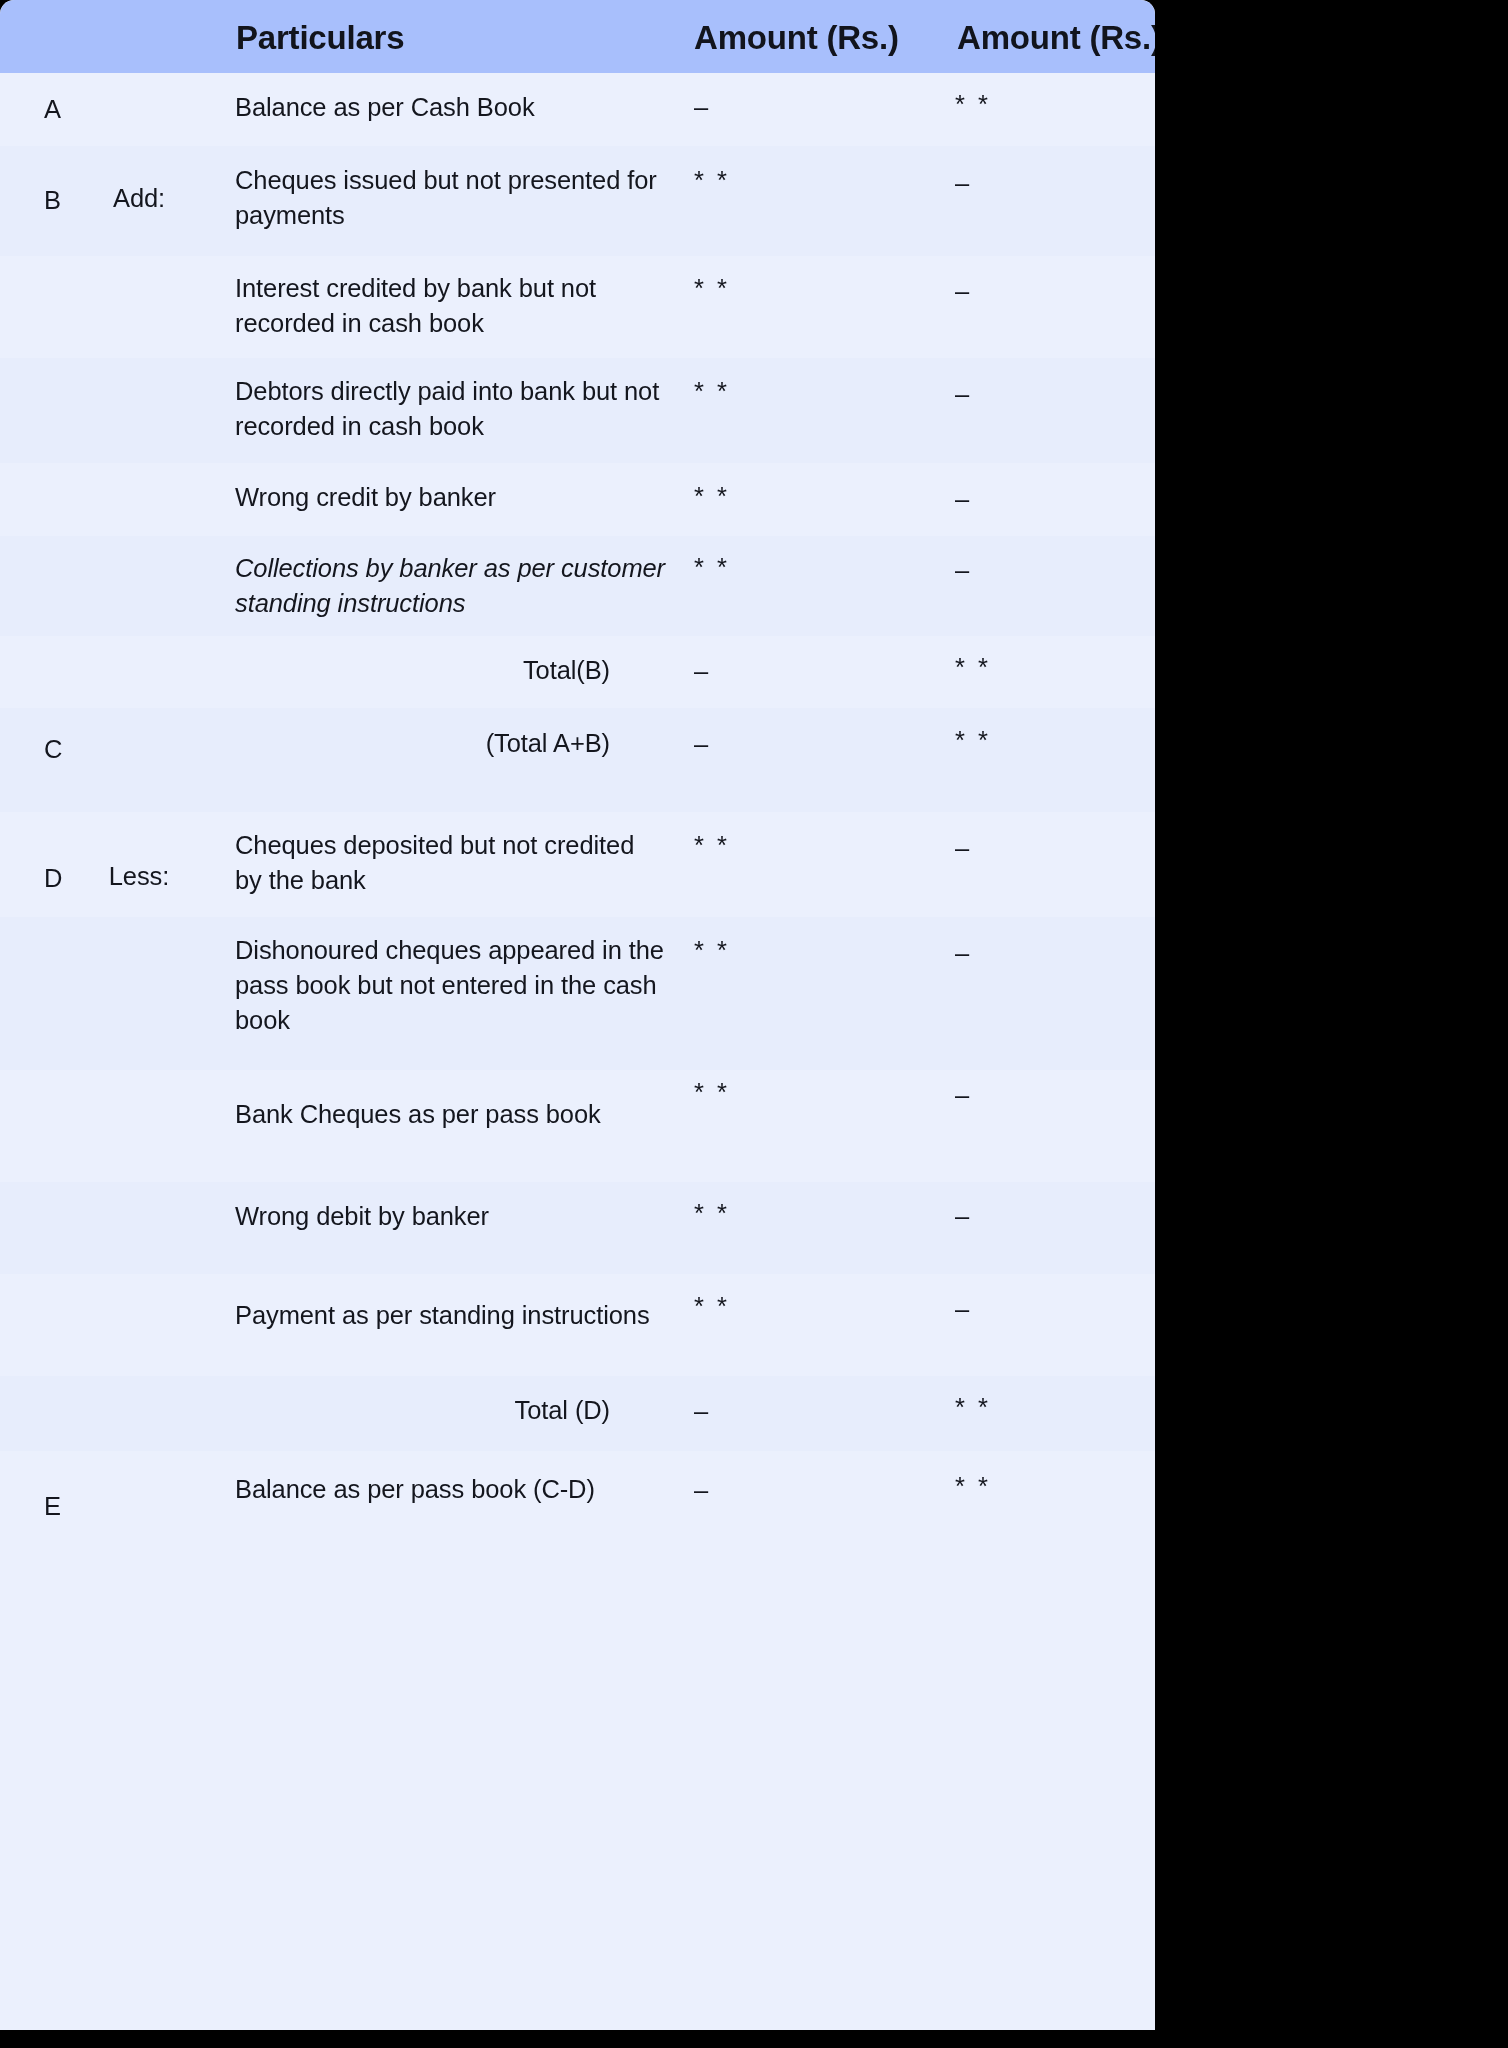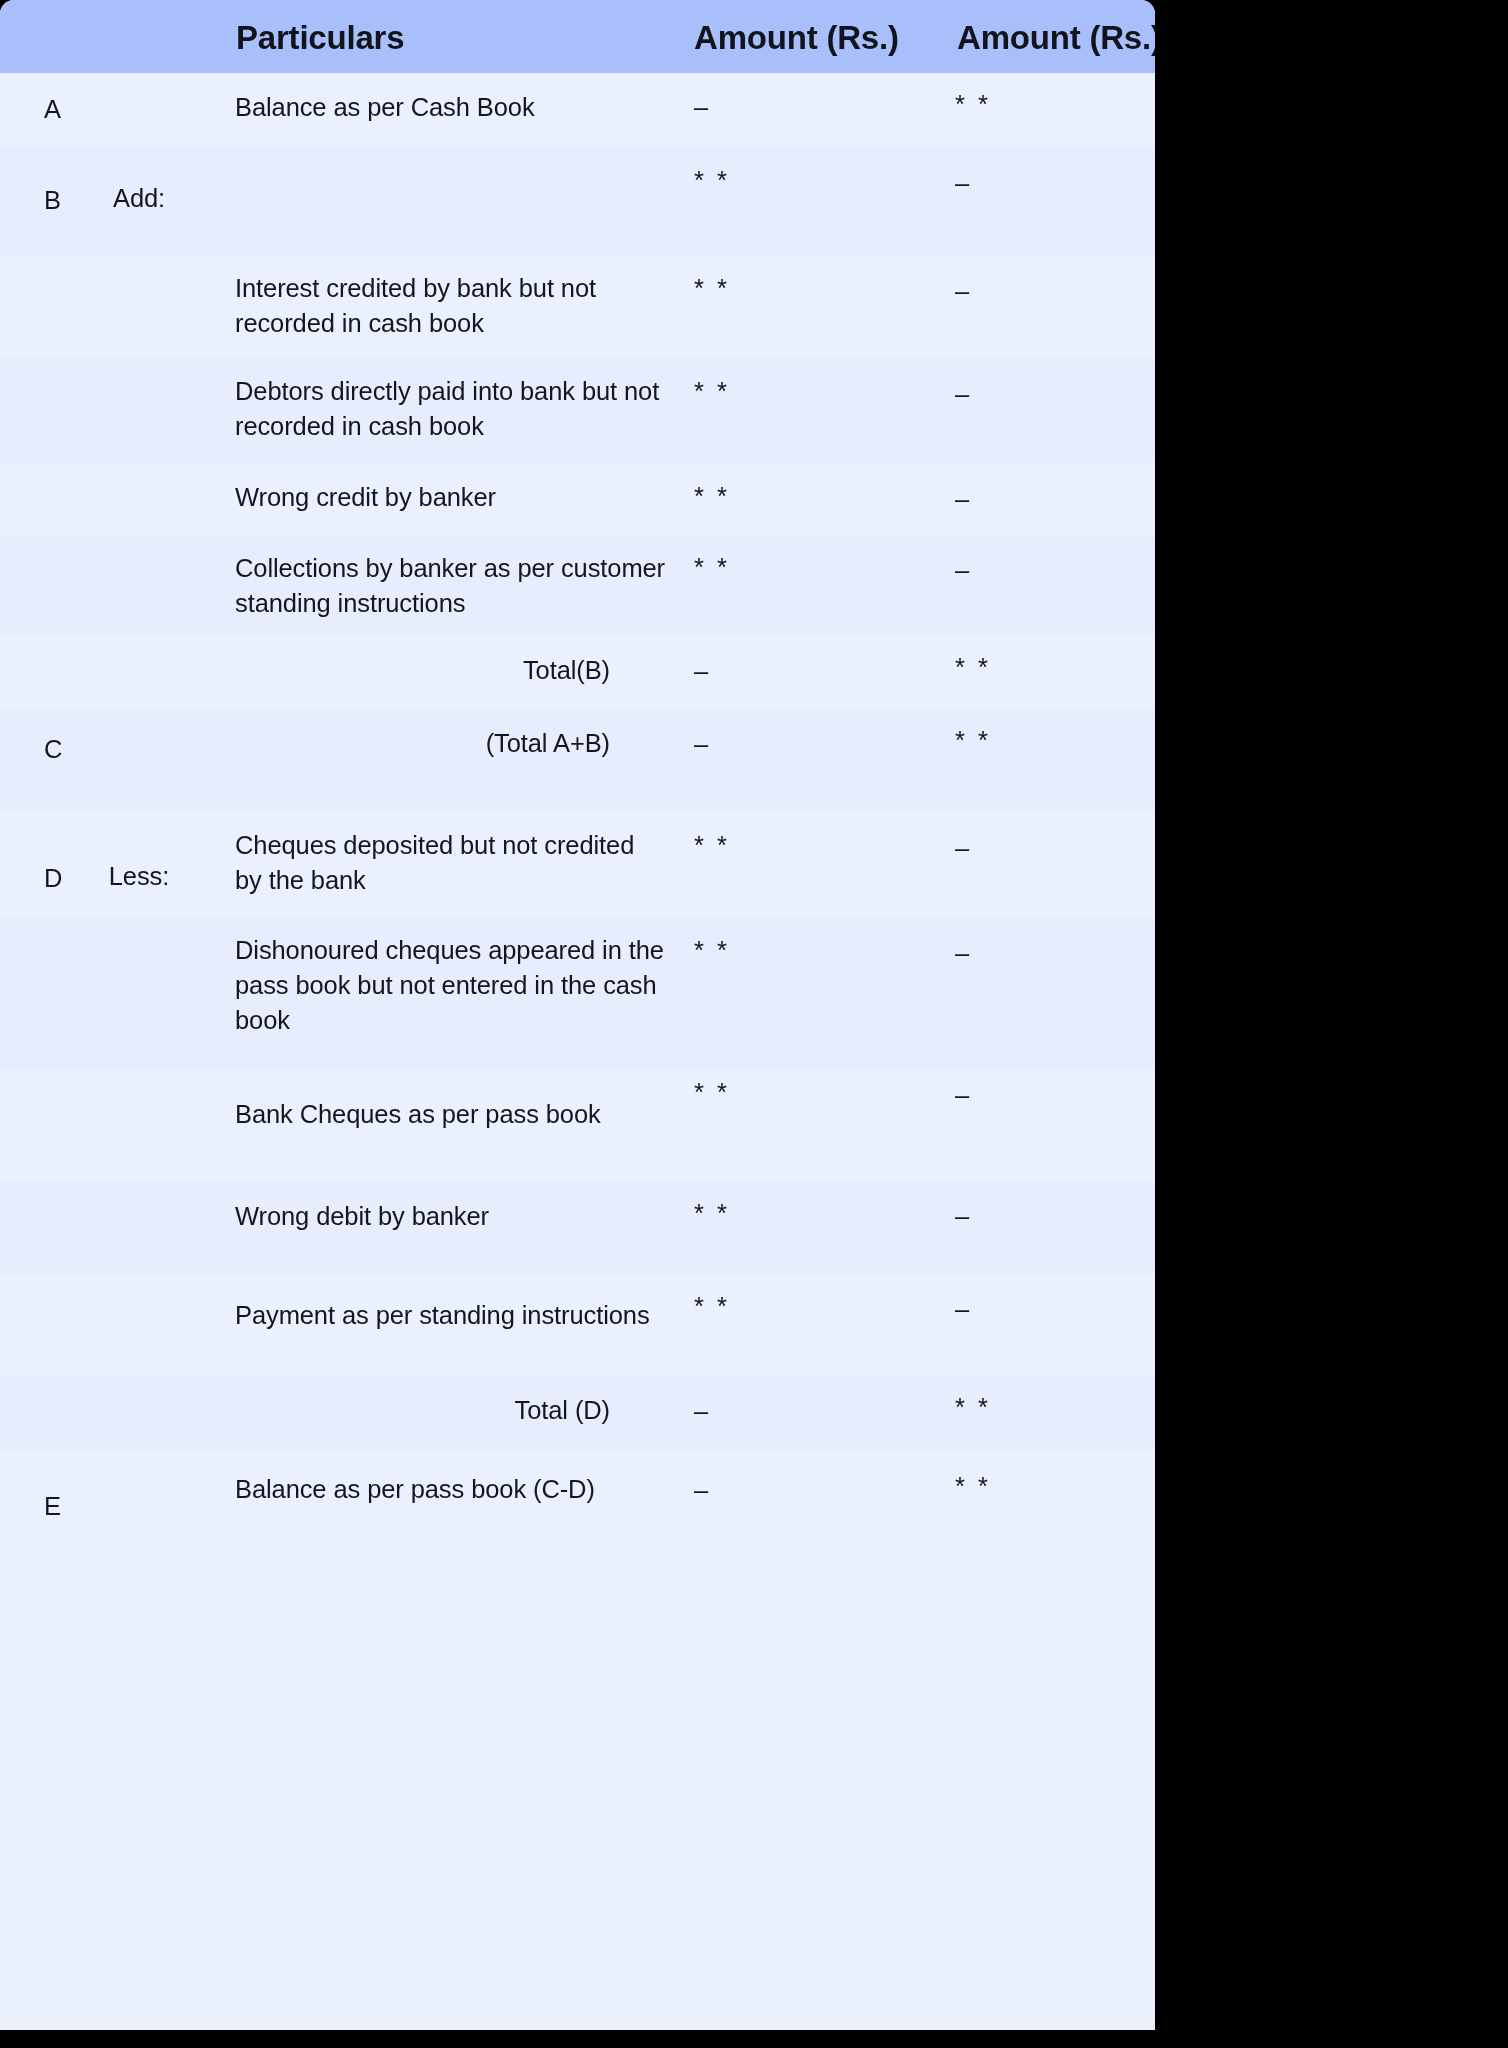--- a/index.html
+++ b/index.html
@@ -95,20 +95,21 @@
   <div class="row band-a" style="top:73px;height:73px;">
     <div class="cell c-code" style="top:19px;">A</div>
     <div class="cell c-part" style="top:17px;">Balance as per Cash Book</div>
     <div class="cell c-amt1 dash" style="top:17px;">–</div>
     <div class="cell c-amt2 stars" style="top:14px;">* *</div>
   </div>
 
   <div class="row band-b" style="top:146px;height:110px;">
     <div class="cell c-code" style="top:37px;">B</div>
     <div class="cell c-label" style="top:35px;">Add:</div>
+    <div class="cell c-part" style="top:17px;">Cheques issued but not presented for payments</div>
     <div class="cell c-amt1 stars" style="top:17px;">* *</div>
     <div class="cell c-amt2 dash" style="top:20px;">–</div>
   </div>
 
   <div class="row band-a" style="top:256px;height:102px;">
     <div class="cell c-part" style="top:15px;">Interest credited by bank but not recorded in cash book</div>
     <div class="cell c-amt1 stars" style="top:15px;">* *</div>
     <div class="cell c-amt2 dash" style="top:18px;">–</div>
   </div>
 
@@ -118,21 +119,21 @@
     <div class="cell c-amt2 dash" style="top:19px;">–</div>
   </div>
 
   <div class="row band-a" style="top:463px;height:73px;padding-left:44px;">
     <div class="cell c-part" style="top:17px;">Wrong credit by banker</div>
     <div class="cell c-amt1 stars" style="top:16px;">* *</div>
     <div class="cell c-amt2 dash" style="top:19px;">–</div>
   </div>
 
   <div class="row band-b" style="top:536px;height:100px;">
-    <div class="cell c-part" style="top:15px;">Collections by banker as per customer standing instructions</div>
+    <div class="cell c-part" style="top:15px;font-style:italic;">Collections by banker as per customer standing instructions</div>
     <div class="cell c-amt1 stars" style="top:14px;">* *</div>
     <div class="cell c-amt2 dash" style="top:17px;">–</div>
   </div>
 
   <div class="row band-a" style="top:636px;height:72px;">
     <div class="cell c-part-r" style="top:17px;">Total(B)</div>
     <div class="cell c-amt1 dash" style="top:18px;">–</div>
     <div class="cell c-amt2 stars" style="top:14px;">* *</div>
   </div>
 

